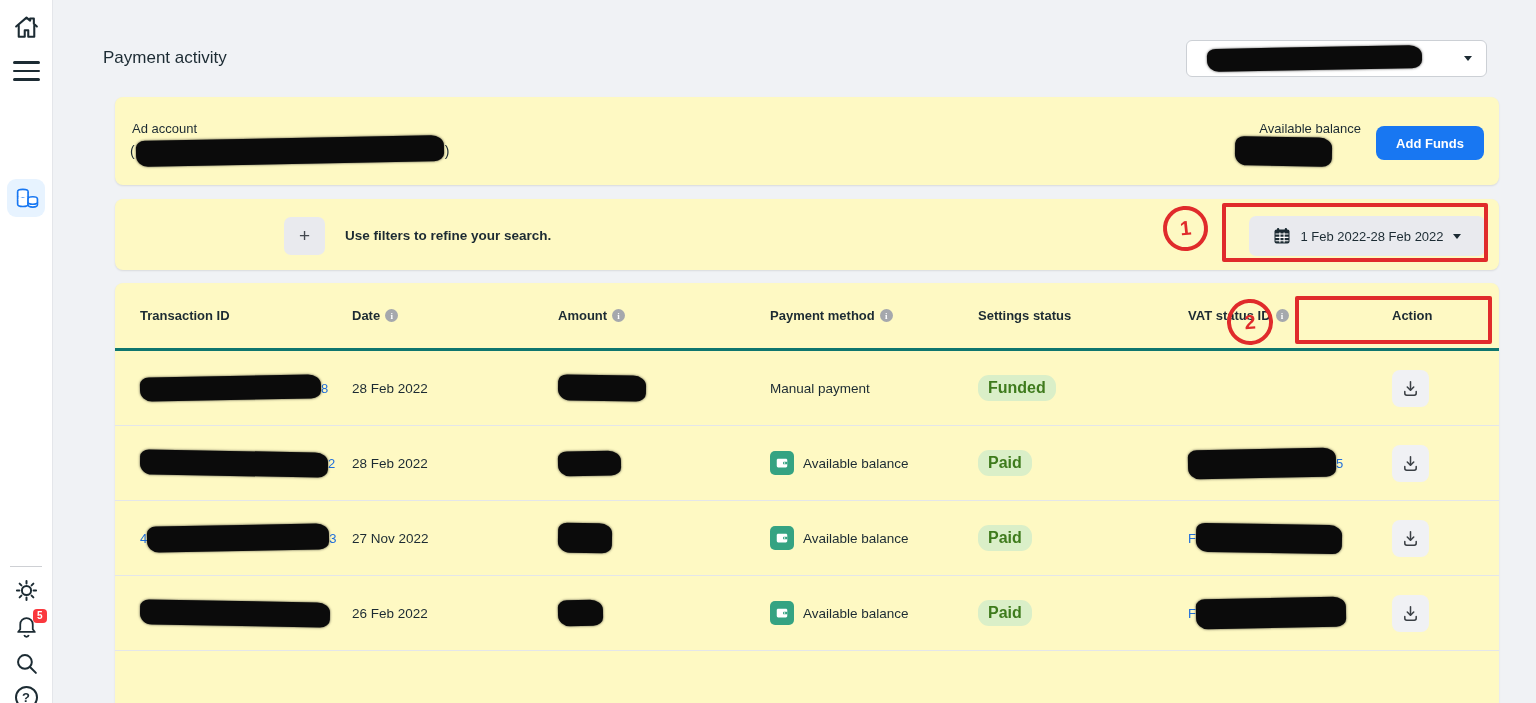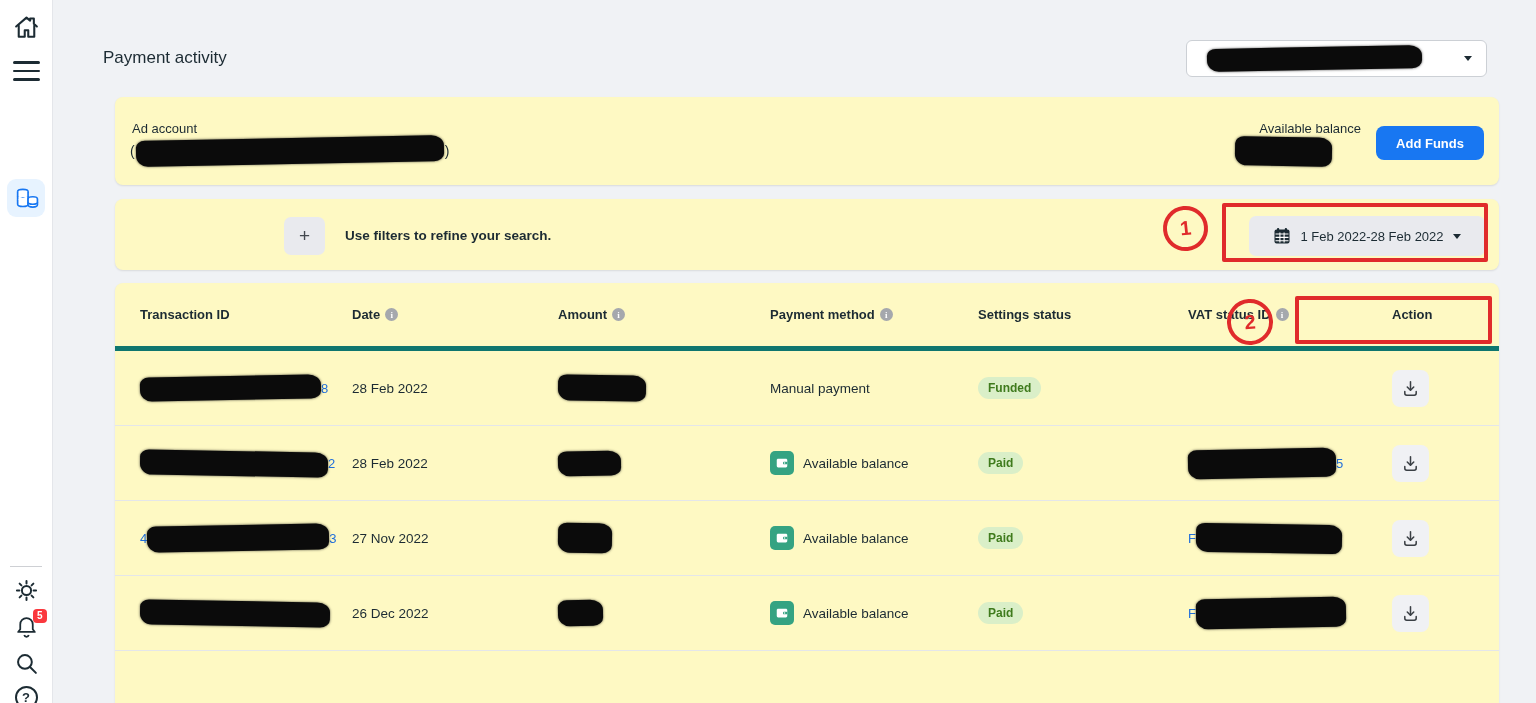--- a/index.html
+++ b/index.html
@@ -49,29 +49,29 @@
   .pill { display: inline-flex; align-items: center; justify-content: center; gap: 9px; background: #e9eaee; border: none; border-radius: 7px; font-family: inherit; font-size: 13px; color: #1c2b33; font-weight: 500; cursor: pointer; }
   .pill-transactions { position: absolute; left: 17px; top: 18px; height: 38px; width: 132px; }
   .pill-add { position: absolute; left: 169px; top: 18px; height: 38px; width: 41px; font-size: 19px; font-weight: 400; color: #444950; }
   .filter-hint { position: absolute; left: 230px; top: 18px; height: 38px; line-height: 38px; font-size: 13.5px; color: #1c2b33; font-weight: bold; }
   .pill-date { position: absolute; left: 1134px; top: 17px; height: 40px; width: 236px; font-weight: 500; }
 
   
   .download-row { position: relative; height: 64px; border-bottom: 1px solid #dadde1; }
   .pill-download { position: absolute; right: 14px; top: 15px; height: 36px; width: 116px; background: #eef0f2; }
   .grid-row { display: grid; grid-template-columns: 212px 206px 212px 208px 210px 204px 1fr; padding-left: 25px; align-items: center; }
-  .thead { height: 68px; border-bottom: 5px solid #0f766e; font-weight: 700; font-size: 13px; }
+  .thead { height: 68px; border-bottom: 3px solid #0f766e; font-weight: 700; font-size: 13px; }
   .th { display: flex; align-items: center; gap: 5px; }
   .info-dot { width: 13px; height: 13px; border-radius: 50%; background: #a5a8ad; color: #fff; font-size: 9px; font-weight: 700; display: inline-flex; align-items: center; justify-content: center; font-family: "Liberation Serif", serif; cursor: pointer; }
   .trow { height: 75px; border-bottom: 1px solid #e4e6ea; font-size: 13.5px; }
   .td { display: flex; align-items: center; }
   .frag { color: #216fdb; font-size: 13px; }
   .method-cell { gap: 9px; }
   .wallet { width: 24px; height: 24px; background: #35a382; border-radius: 5px; display: inline-flex; align-items: center; justify-content: center; }
-  .badge { background: #daefc8; color: #3f7b1d; font-size: 12px; font-weight: 700; padding: 4px 10px; border-radius: 11px; }
+  .badge { background: #daefc8; color: #3f7b1d; font-size: 16px; font-weight: 700; padding: 4px 10px; border-radius: 11px; }
   .dl-btn { width: 37px; height: 37px; background: #f0f1f4; border: none; border-radius: 8px; display: inline-flex; align-items: center; justify-content: center; cursor: pointer; }
 
   
   .scribble { display: inline-block; background: #0b0b0b; border-radius: 9px 13px 10px 12px / 7px 10px 8px 11px; box-shadow: 0 0 2.5px rgba(10,10,10,.75); }
   .sc-r1 { transform: rotate(-1.1deg); }
   .sc-r2 { transform: rotate(1deg); }
 
   
   .ann-circle { position: absolute; border: 4px solid #e02b2b; border-radius: 50%; color: #e02b2b; font-weight: 700; font-size: 20px; display: flex; align-items: center; justify-content: center; background: transparent; z-index: 5; }
   .ann-c1 { left: 1163px; top: 206px; width: 45px; height: 45px; transform: rotate(-6deg); }
@@ -316,21 +316,21 @@
         </button>
       </div>
     </div>
 
     <div class="grid-row trow">
       <div class="td">
         <span class="frag"></span>
         <span class="scribble sc-r2" style="width:190px;height:25px;"></span>
         <span class="frag"></span>
       </div>
-      <div class="td">26 Dec 2022</div>
+      <div class="td">26 Feb 2022</div>
       <div class="td">
           <span class="scribble sc-r1" style="width:45px;height:26px;"></span>
         </div>
       <div class="td method-cell">
         <span class="wallet">
           <svg viewBox="0 0 16 16" width="14" height="14">
               <path d="M2 4.6c0-.9.7-1.6 1.6-1.6h8.8c.9 0 1.6.7 1.6 1.6v6.8c0 .9-.7 1.6-1.6 1.6H3.6A1.6 1.6 0 0 1 2 11.4z" fill="#fff"></path>
               <rect x="9.2" y="6.5" width="4.8" height="3" rx="1" fill="#35a382"></rect>
               <circle cx="11" cy="8" r="0.8" fill="#fff"></circle>
             </svg>

